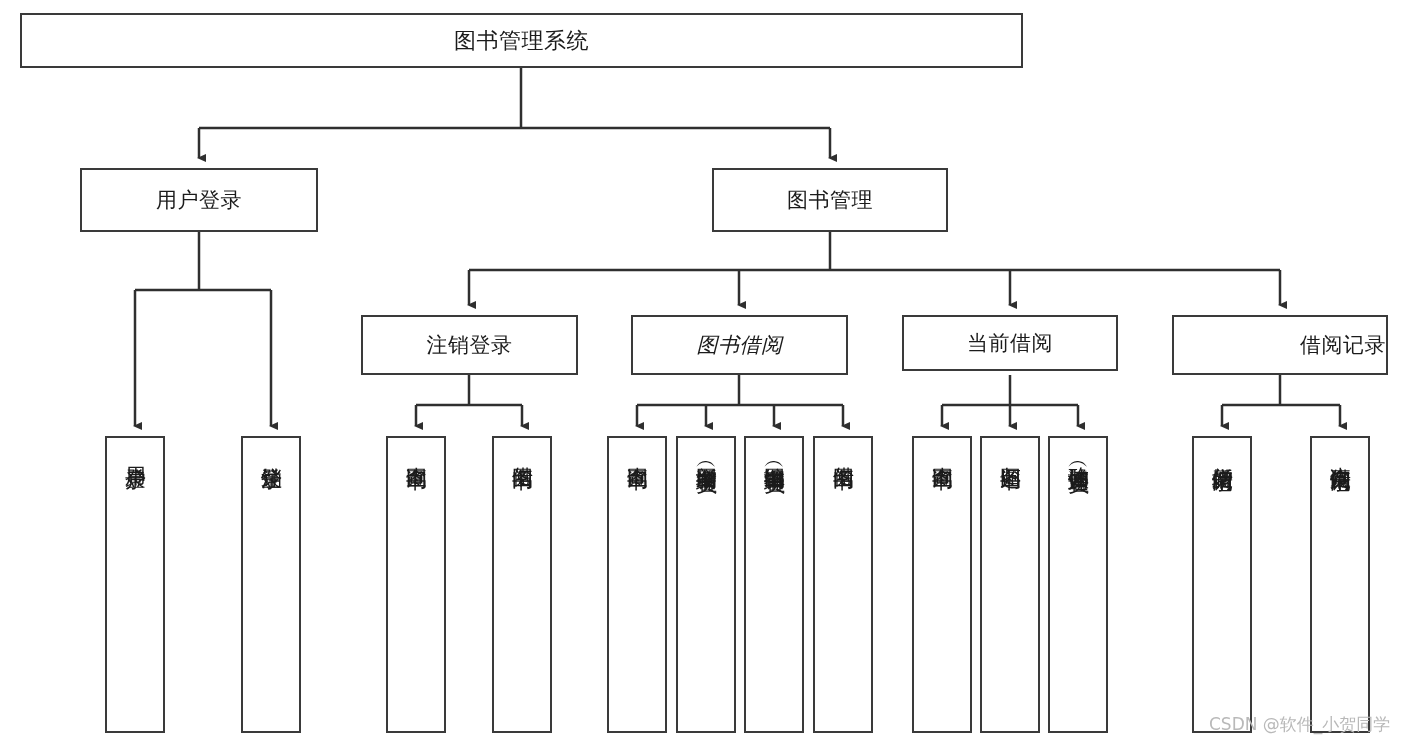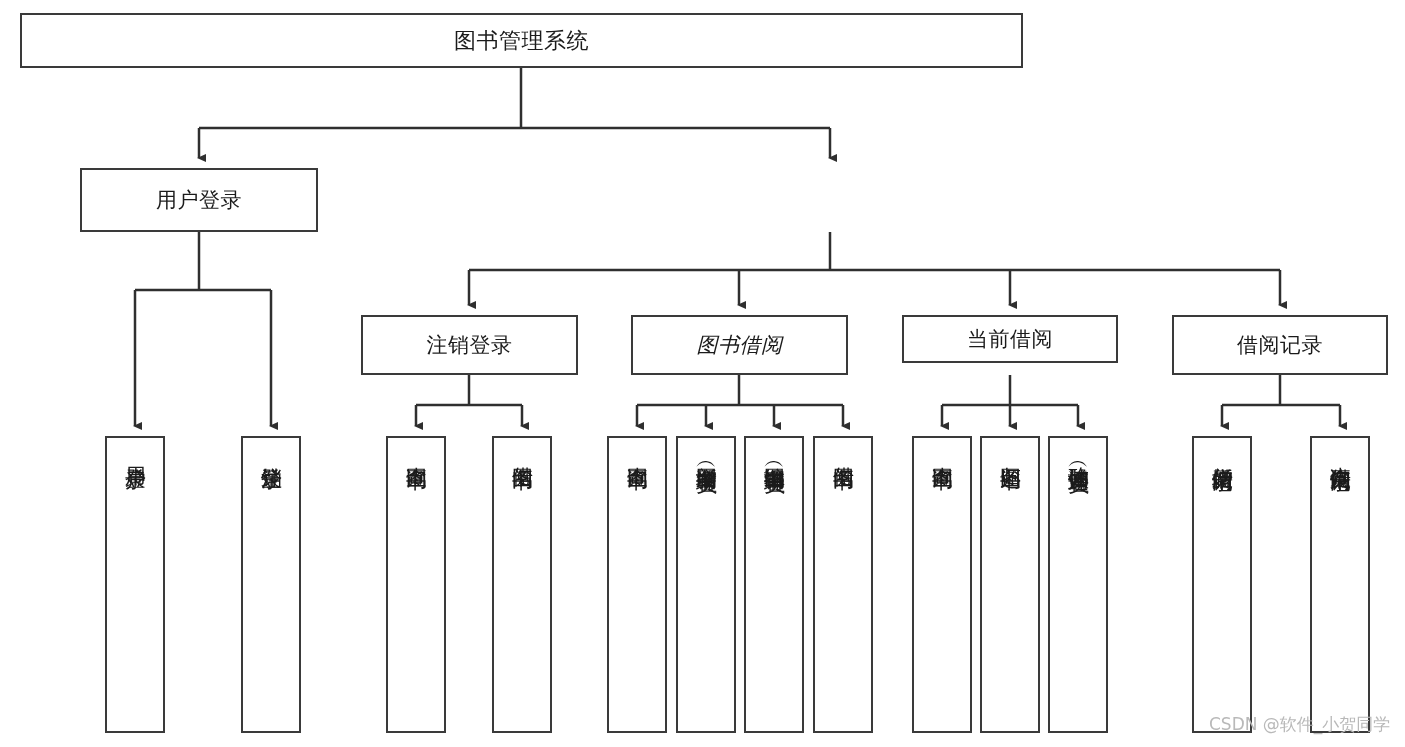--- a/index.html
+++ b/index.html
@@ -131,34 +131,37 @@
   </svg>
 
   <div class="node root" style="left:20px; top:13px; width:1003px; height:55px;">
     <span class="node-label">图书管理系统</span>
   </div>
 
   <div class="node level2" style="left:80px; top:168px; width:238px; height:64px;">
     <span class="node-label">用户登录</span>
   </div>
 
+  <div class="node level2" style="left:712px; top:168px; width:236px; height:64px;">
+    <span class="node-label">图书管理</span>
+  </div>
 
   <div class="node level3" style="left:361px; top:315px; width:217px; height:60px;">
     <span class="node-label">注销登录</span>
   </div>
 
   <div class="node level3" style="left:631px; top:315px; width:217px; height:60px;font-style:italic;">
     <span class="node-label">图书借阅</span>
   </div>
 
-  <div class="node level3" style="left:902px; top:315px; width:216px; height:48px;">
+  <div class="node level3" style="left:902px; top:315px; width:216px; height:56px;">
     <span class="node-label">当前借阅</span>
   </div>
 
-  <div class="node level3" style="left:1172px; top:315px; width:216px; height:60px;">
+  <div class="node level3" style="left:1172px; top:315px; width:216px; height:60px;justify-content:flex-end;">
     <span class="node-label">借阅记录</span>
   </div>
 
   <div class="node leaf" style="left:105px; top:436px; width:60px; height:297px;">
     <span class="node-label">用户登录</span>
   </div>
   <div class="node leaf" style="left:241px; top:436px; width:60px; height:297px;">
     <span class="node-label">注销登录</span>
   </div>
 

